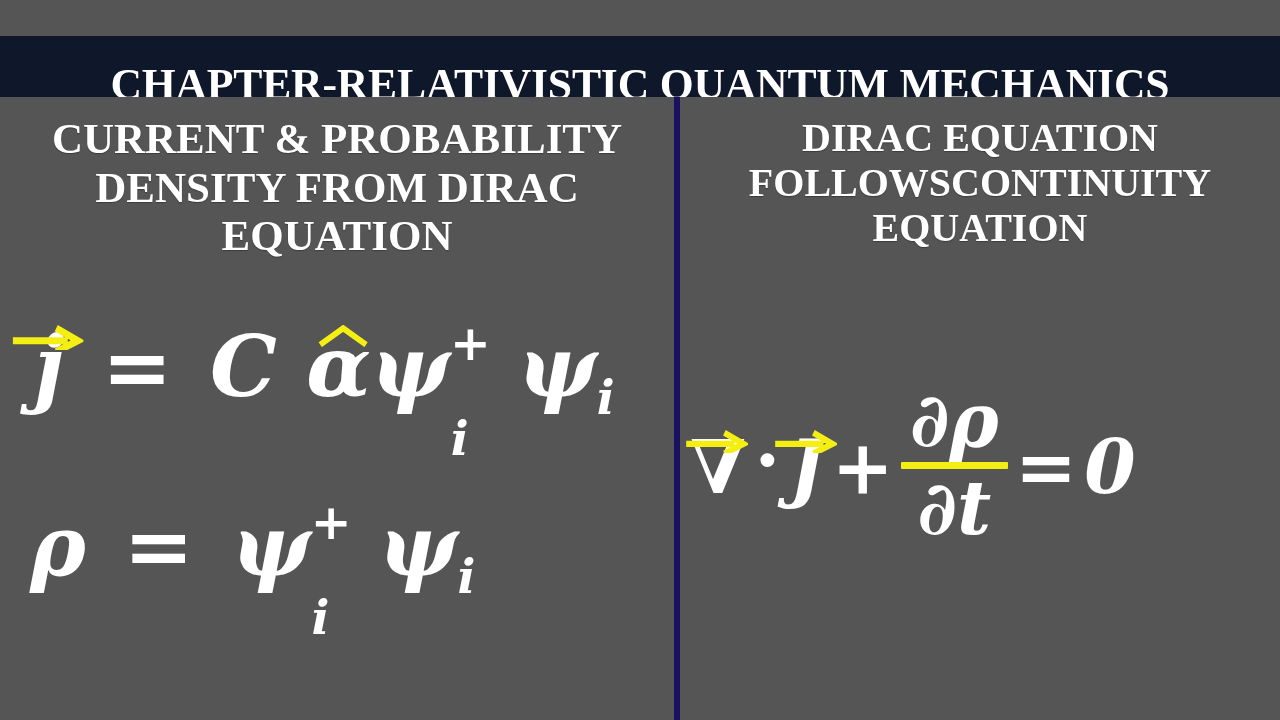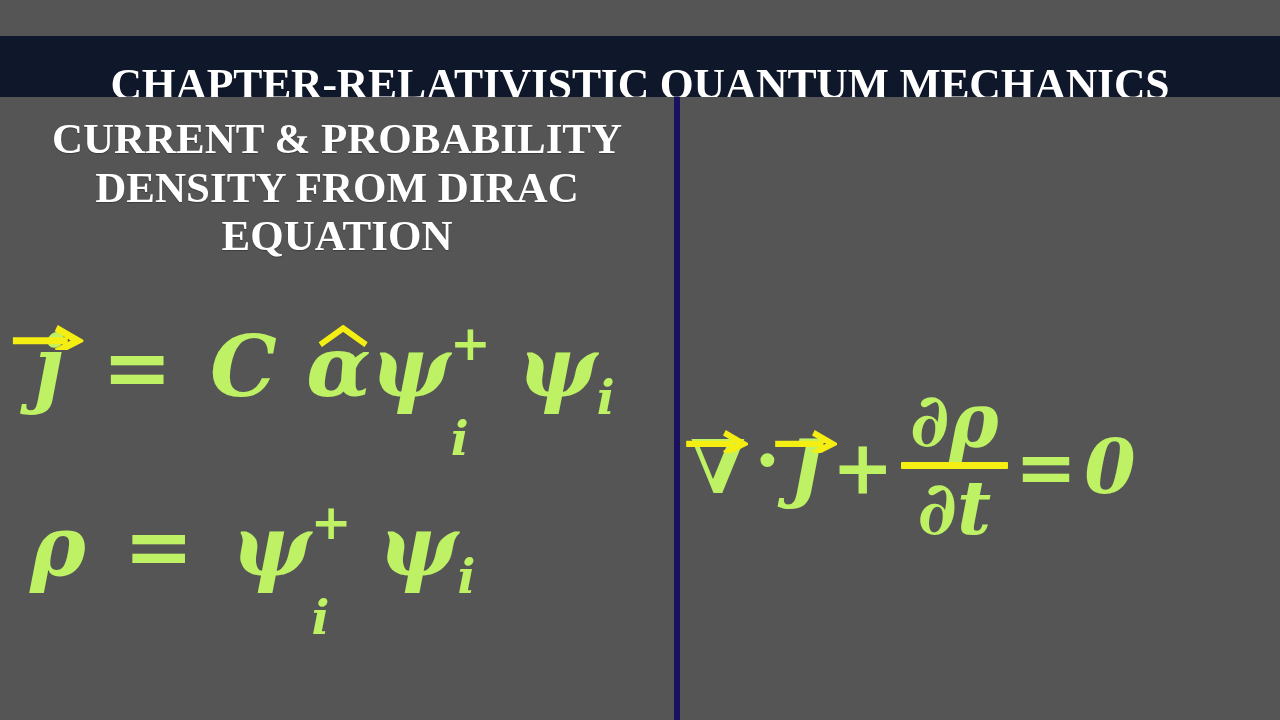--- a/index.html
+++ b/index.html
@@ -88,21 +88,21 @@
   #heading-right {
     position: absolute;
     left: 4px;
     top: 18px;
     width: 592px;
     font-size: 40px;
   }
 
   
   .eq {
-    color: #bef264;
+    color: #ffffff;
     font-style: italic;
     font-weight: bold;
     font-family: "DejaVu Serif", "Liberation Serif", serif;
     white-space: nowrap;
     line-height: 1;
   }
 
   
   .vec {
     position: relative;
@@ -241,20 +241,21 @@
         <span>ρ</span>
         <span class="op">=</span>
         <span>ψ</span><span class="scripts"><span class="sup">+</span><span class="sub">i</span></span>
         <span>ψ</span><span class="subonly">i</span>
       </div>
 
     </div>
 
     <div class="panel" id="panel-right">
 
+      <div class="panel-heading" id="heading-right">DIRAC EQUATION FOLLOWSCONTINUITY EQUATION</div>
 
       <div class="eq" id="eq-continuity">
 
         <span class="piece vec">
           <span class="arrow">
             <svg viewBox="0 0 100 32" preserveAspectRatio="none">
               <path d="M2 20 H78 M62 4 L92 20 L62 34" fill="none" stroke="#f5ee12" stroke-width="9" stroke-linecap="butt" stroke-linejoin="miter"></path>
             </svg>
           </span>
           <span>∇</span>

